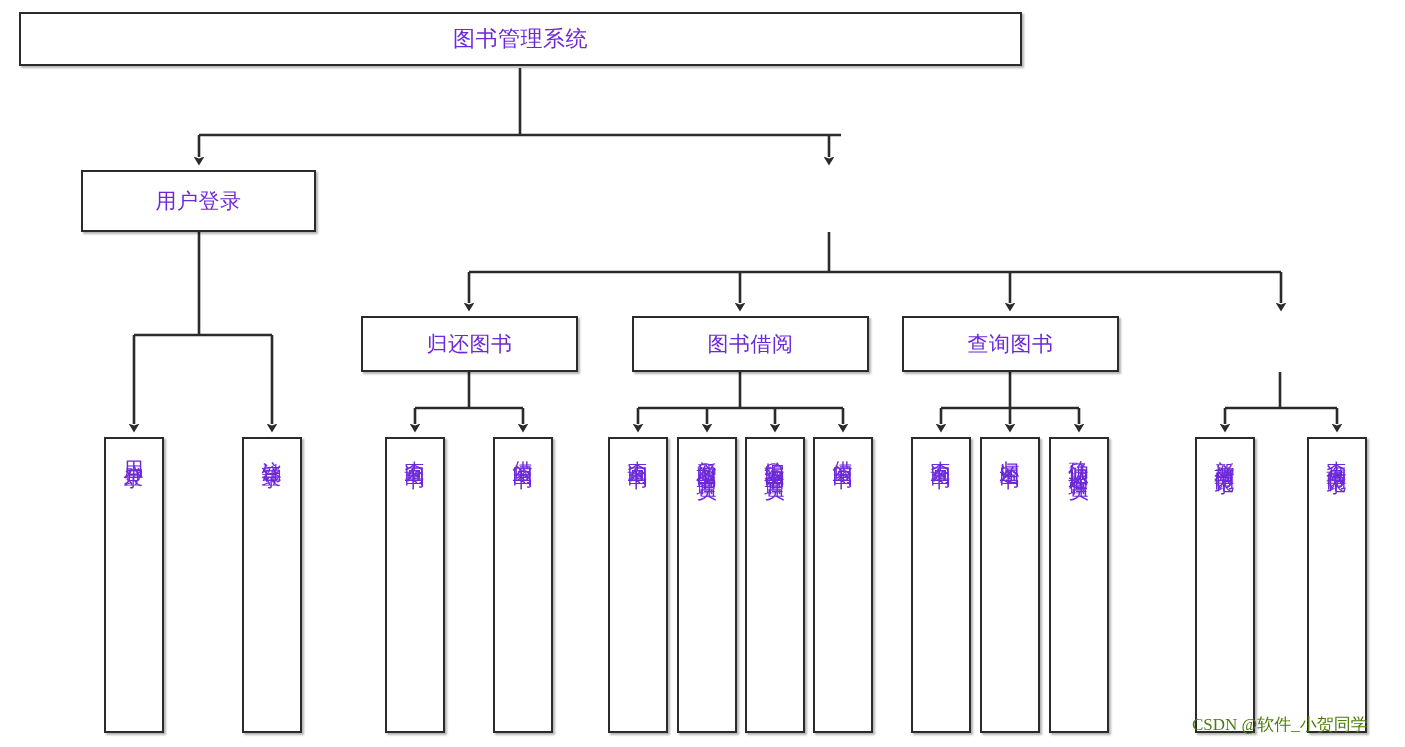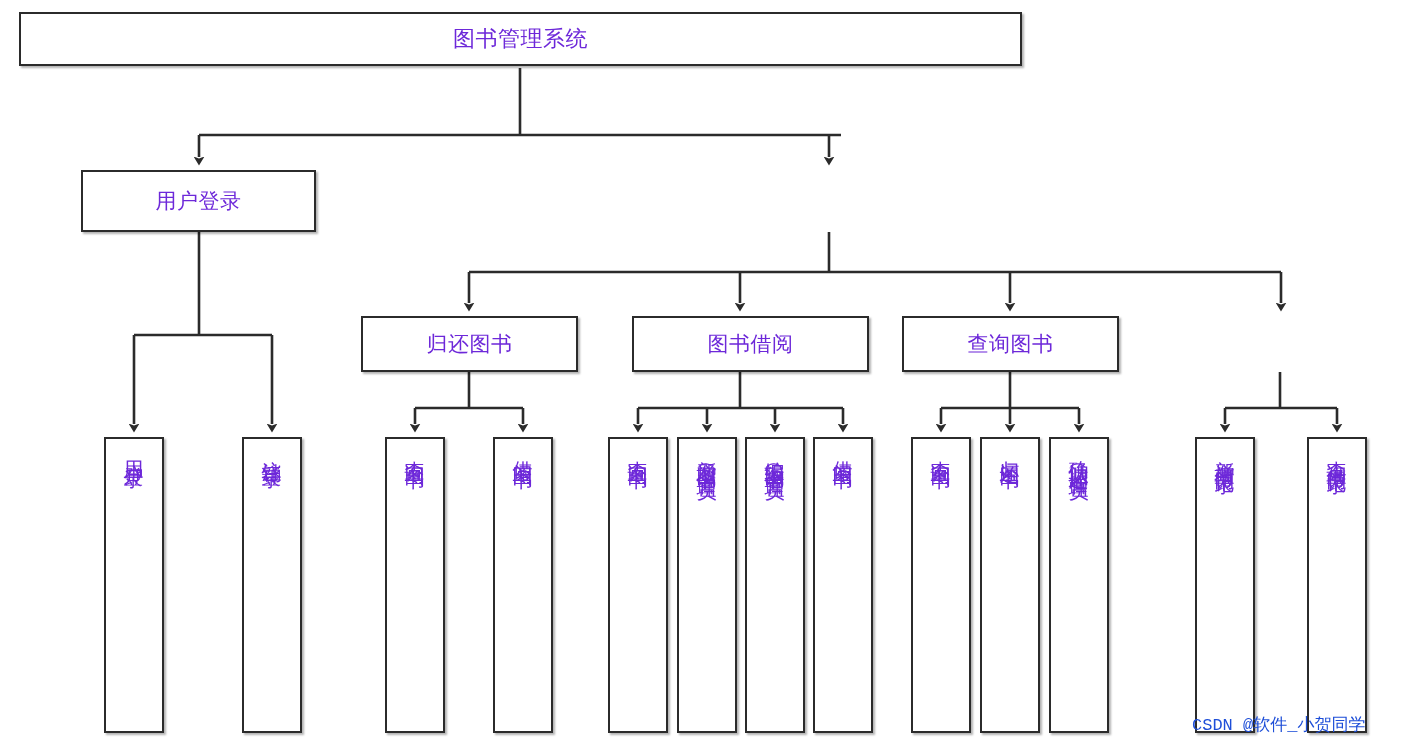--- a/index.html
+++ b/index.html
@@ -60,24 +60,24 @@
     text-orientation: upright;
     font-size: 20px;
     letter-spacing: 3px;
     line-height: 1;
   }
   #watermark {
     position: absolute;
     left: 1192px;
     top: 713px;
     font-size: 17px;
-    color: #1d4ed8;
+    color: #4d7c0f;
     white-space: nowrap;
     z-index: 5;
-    font-family: Liberation Mono, monospace;
+    font-family: Liberation Serif, serif;
   }
 </style>
 </head>
 <body>
 
 <div id="canvas">
 
   <svg id="edges" viewBox="0 0 1405 747" xmlns="http://www.w3.org/2000/svg">
     <defs>
       <marker id="arrow" markerWidth="9" markerHeight="11" refX="0.5" refY="5.5" orient="auto" markerUnits="userSpaceOnUse">

